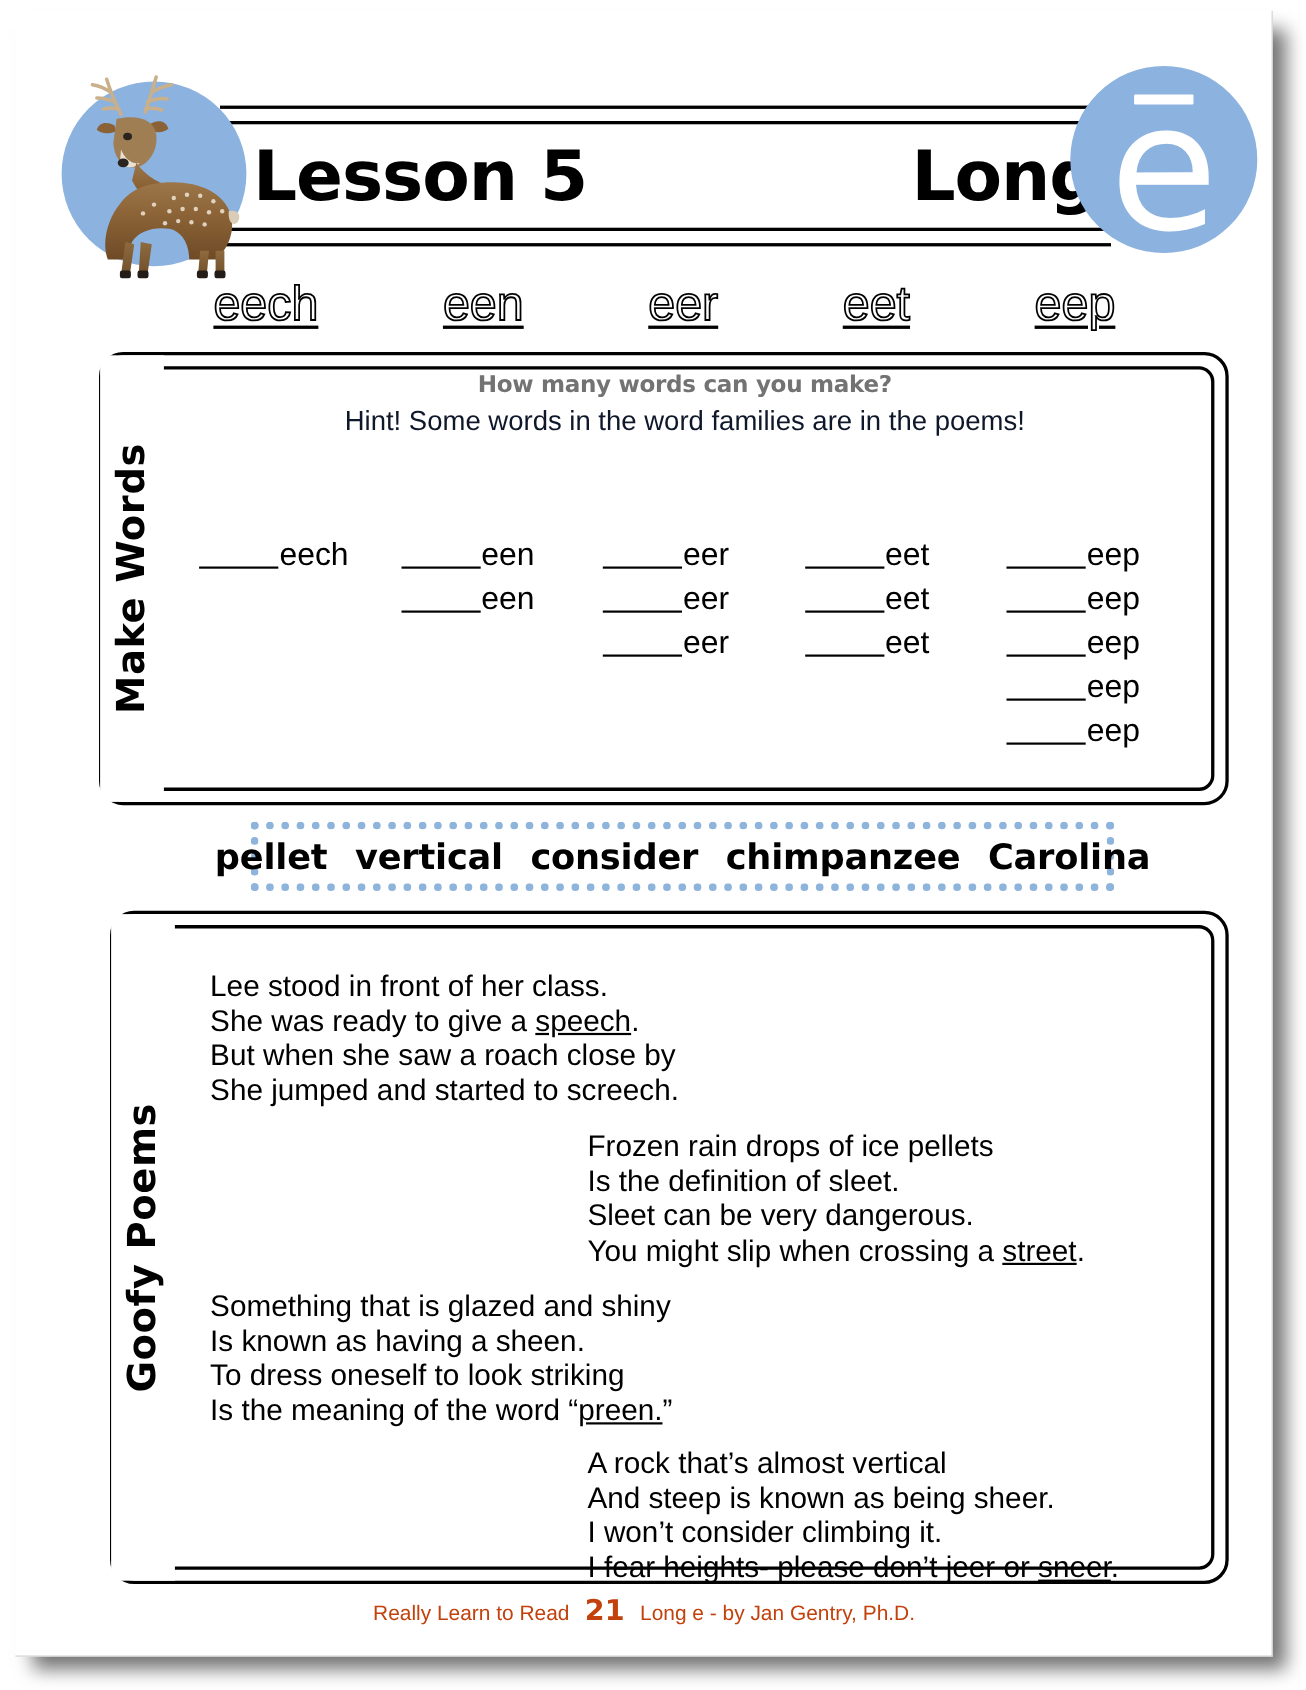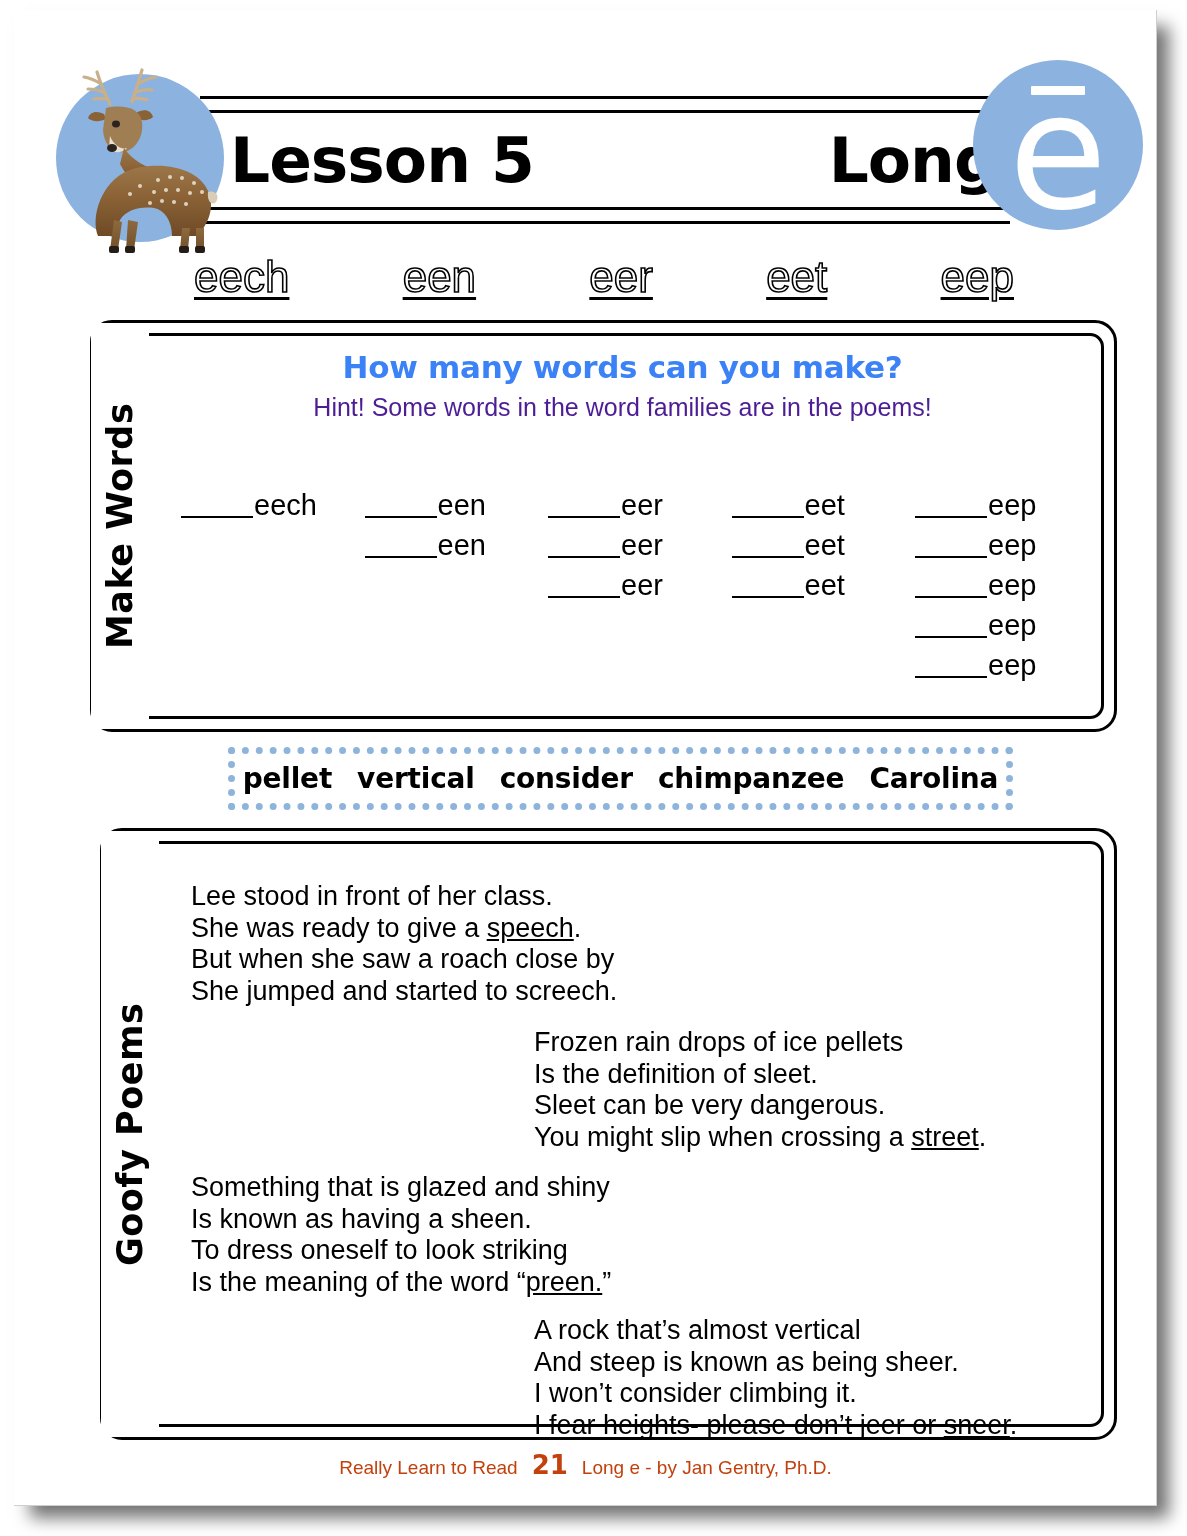--- a/index.html
+++ b/index.html
@@ -202,30 +202,30 @@
     position: absolute;
     left: 52px;
     top: 14px;
     right: 14px;
     bottom: 8px;
   }
   .mw-title {
     text-align: center;
     font-family: "DejaVu Sans", sans-serif;
     font-weight: bold;
-    font-size: 31px;
+    font-size: 21px;
     letter-spacing: -0.3px;
-    color: #3b82f6;
-    margin-top: 12px;
+    color: #737373;
+    margin-top: 0;
   }
   .mw-hint {
     text-align: center;
     font-family: "Liberation Sans", sans-serif;
     font-size: 25px;
-    color: #4c1d95;
+    color: #0f172a;
     margin-top: 8px;
   }
   .mw-blends {
     margin-top: 6px;
     display: flex;
     justify-content: center;
     gap: 50px;
     font-family: "Liberation Sans", sans-serif;
     font-size: 23px;
     color: #000;
@@ -269,21 +269,21 @@
     border: 7px dotted #8FB4DC;
     border-radius: 3px;
     display: flex;
     align-items: center;
     justify-content: center;
     gap: 25px;
   }
   .vocab-strip span {
     font-family: "DejaVu Sans", sans-serif;
     font-weight: bold;
-    font-size: 28px;
+    font-size: 32px;
     letter-spacing: -0.2px;
     color: #000;
   }
 
   
   #goofy-poems-panel {
     left: 86px;
     top: 818px;
     width: 1017px;
     height: 612px;

